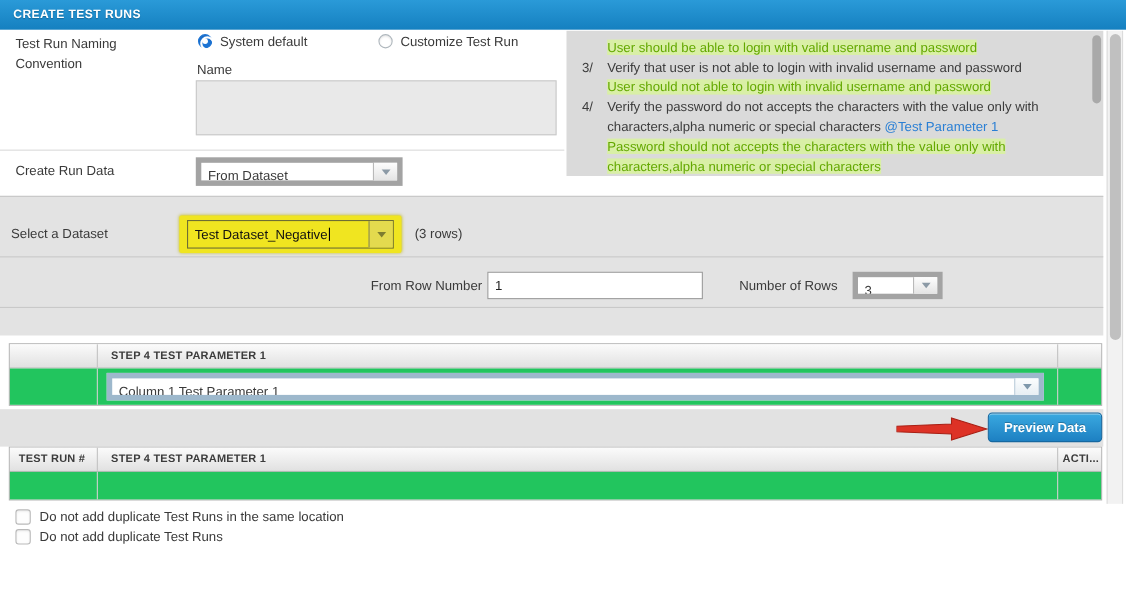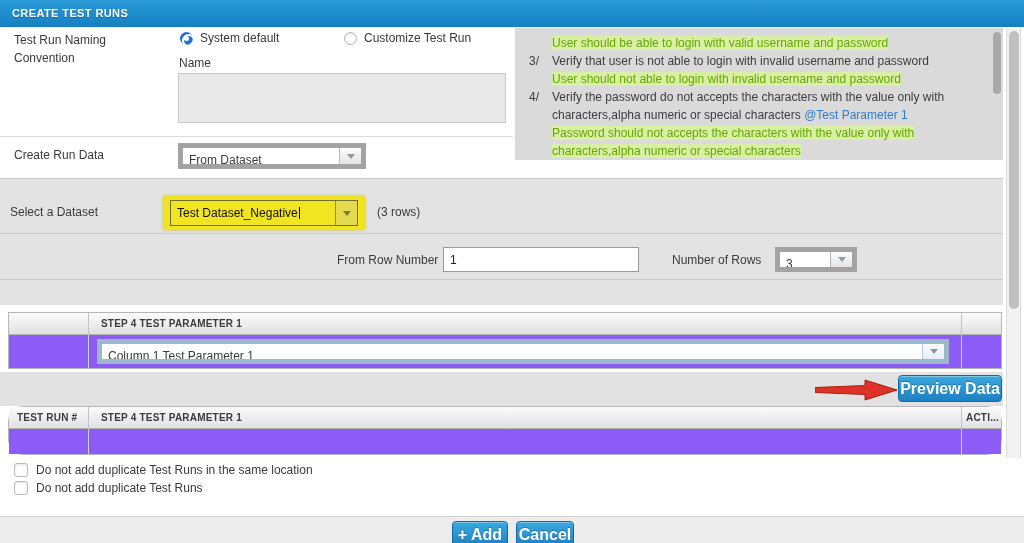--- a/index.html
+++ b/index.html
@@ -10,21 +10,21 @@
   
   .hdr { position:absolute; left:0; top:0; width:1024px; height:27px;
          background:linear-gradient(#2a9ad8,#1580c0); }
   .hdr-title { position:absolute; left:12px; top:0; line-height:27px; color:#fff;
                font-weight:bold; font-size:11px; letter-spacing:.4px;
                text-shadow:0 1px 1px rgba(0,0,0,.25); }
 
   
   .lbl { color:#3a3a3a; }
   .naming-lbl { position:absolute; left:14px; top:31px; width:140px; line-height:18px; }
-  .radio-row { position:absolute; top:31px; display:flex; align-items:center; gap:7px; }
+  .radio-row { position:absolute; top:31px; display:flex; align-items:flex-start; gap:7px; }
   .radio { width:13px; height:13px; border-radius:50%; background:#fff; border:1px solid #aeb6bc;
            position:relative; flex:0 0 13px; box-shadow:inset 0 1px 2px rgba(0,0,0,.12); }
   .radio.sel { border-color:#1d74d4; background:#1d74d4; }
   .radio.sel::after { content:""; position:absolute; left:3px; top:3px; width:5px; height:5px;
                       border-radius:50%; background:#fff; }
   .radio.sel::before { content:""; position:absolute; left:1px; top:1px; width:9px; height:9px;
                       border-radius:50%; border:2px solid #fff; }
   .name-lbl { position:absolute; left:179px; top:56px; }
   .name-box { position:absolute; left:178px; top:73px; width:328px; height:50px;
               background:#e9e9e9; border:1px solid #c9c9c9; }
@@ -77,34 +77,34 @@
   .hint { position:absolute; left:8px; top:110px; color:#3a3a3a; }
 
   
   .tbl { position:absolute; left:8px; width:994px; border:1px solid #b5b5b5; background:#fff; }
   .tbl-hrow { display:flex; height:22px; background:linear-gradient(#fbfbfb,#e1e1e1);
               border-bottom:1px solid #b5b5b5; align-items:center;
               font-weight:bold; font-size:10px; color:#3c3c3c; letter-spacing:.2px; }
   .tbl-hrow .c1 { width:80px; align-self:stretch; border-right:1px solid #c3c3c3; display:flex; align-items:center; padding-left:8px; }
   .tbl-hrow .c2 { flex:1; padding-left:12px; }
   .tbl-hrow .c3 { width:40px; align-self:stretch; border-left:1px solid #c3c3c3; display:flex; align-items:center; padding-left:4px; }
-  .tbl-brow { display:flex; background:#8b5cf6; }
+  .tbl-brow { display:flex; background:#22c55e; }
   .t1-brow { height:33px; }
   .t2-brow { height:25px; }
   .tbl-brow .c1 { width:80px; border-right:1px solid #d0d0d0; }
   .tbl-brow .c2 { flex:1; position:relative; }
   .tbl-brow .c3 { width:40px; border-left:1px solid #d0d0d0; }
   .tbl1 { top:312px; }
   .combo-param { left:8px; top:4px; right:12px; height:25px; }
-  .tbl2 { top:406px;border-radius:15px; }
+  .tbl2 { top:406px; }
 
   
   .pstrip { position:absolute; left:0; top:372px; width:1003px; height:34px; background:#e2e2e2; }
   .red-arrow { position:absolute; left:815px; top:7px; }
-  .btn { display:inline-block; text-align:center; color:#fff; font-weight:bold; font-size:16px;
+  .btn { display:inline-block; text-align:center; color:#fff; font-weight:bold; font-size:12px;
          background:linear-gradient(#3aa9e0,#1d80c2); border:1px solid #1668a0; border-radius:4px;
          text-shadow:0 -1px 0 rgba(0,0,0,.25); box-shadow:inset 0 1px 0 rgba(255,255,255,.35); }
   .btn-preview { position:absolute; left:898px; top:3px; width:104px; height:27px; line-height:26px; }
 
   
   .cb-row { position:absolute; left:14px; display:flex; align-items:center; gap:8px; }
   .cb { width:14px; height:14px; border:1px solid #b9b9b9; border-radius:3px; background:#fdfdfd;
         box-shadow:inset 0 1px 2px rgba(0,0,0,.08); flex:0 0 14px; }
 
   
@@ -243,22 +243,18 @@
 
   <div class="cb-row" style="top:463px;justify-content:flex-end;">
     <span class="cb"></span>
     <span>Do not add duplicate Test Runs in the same location</span>
   </div>
   <div class="cb-row" style="top:481px;">
     <span class="cb"></span>
     <span>Do not add duplicate Test Runs</span>
   </div>
 
-  <div class="footer">
-    <div class="btn btn-add">+ Add</div>
-    <div class="btn btn-cancel">Cancel</div>
-  </div>
 
   <div class="pg-scroll">
     <div class="pg-thumb"></div>
   </div>
 
 </div>
 
 </body></html>

